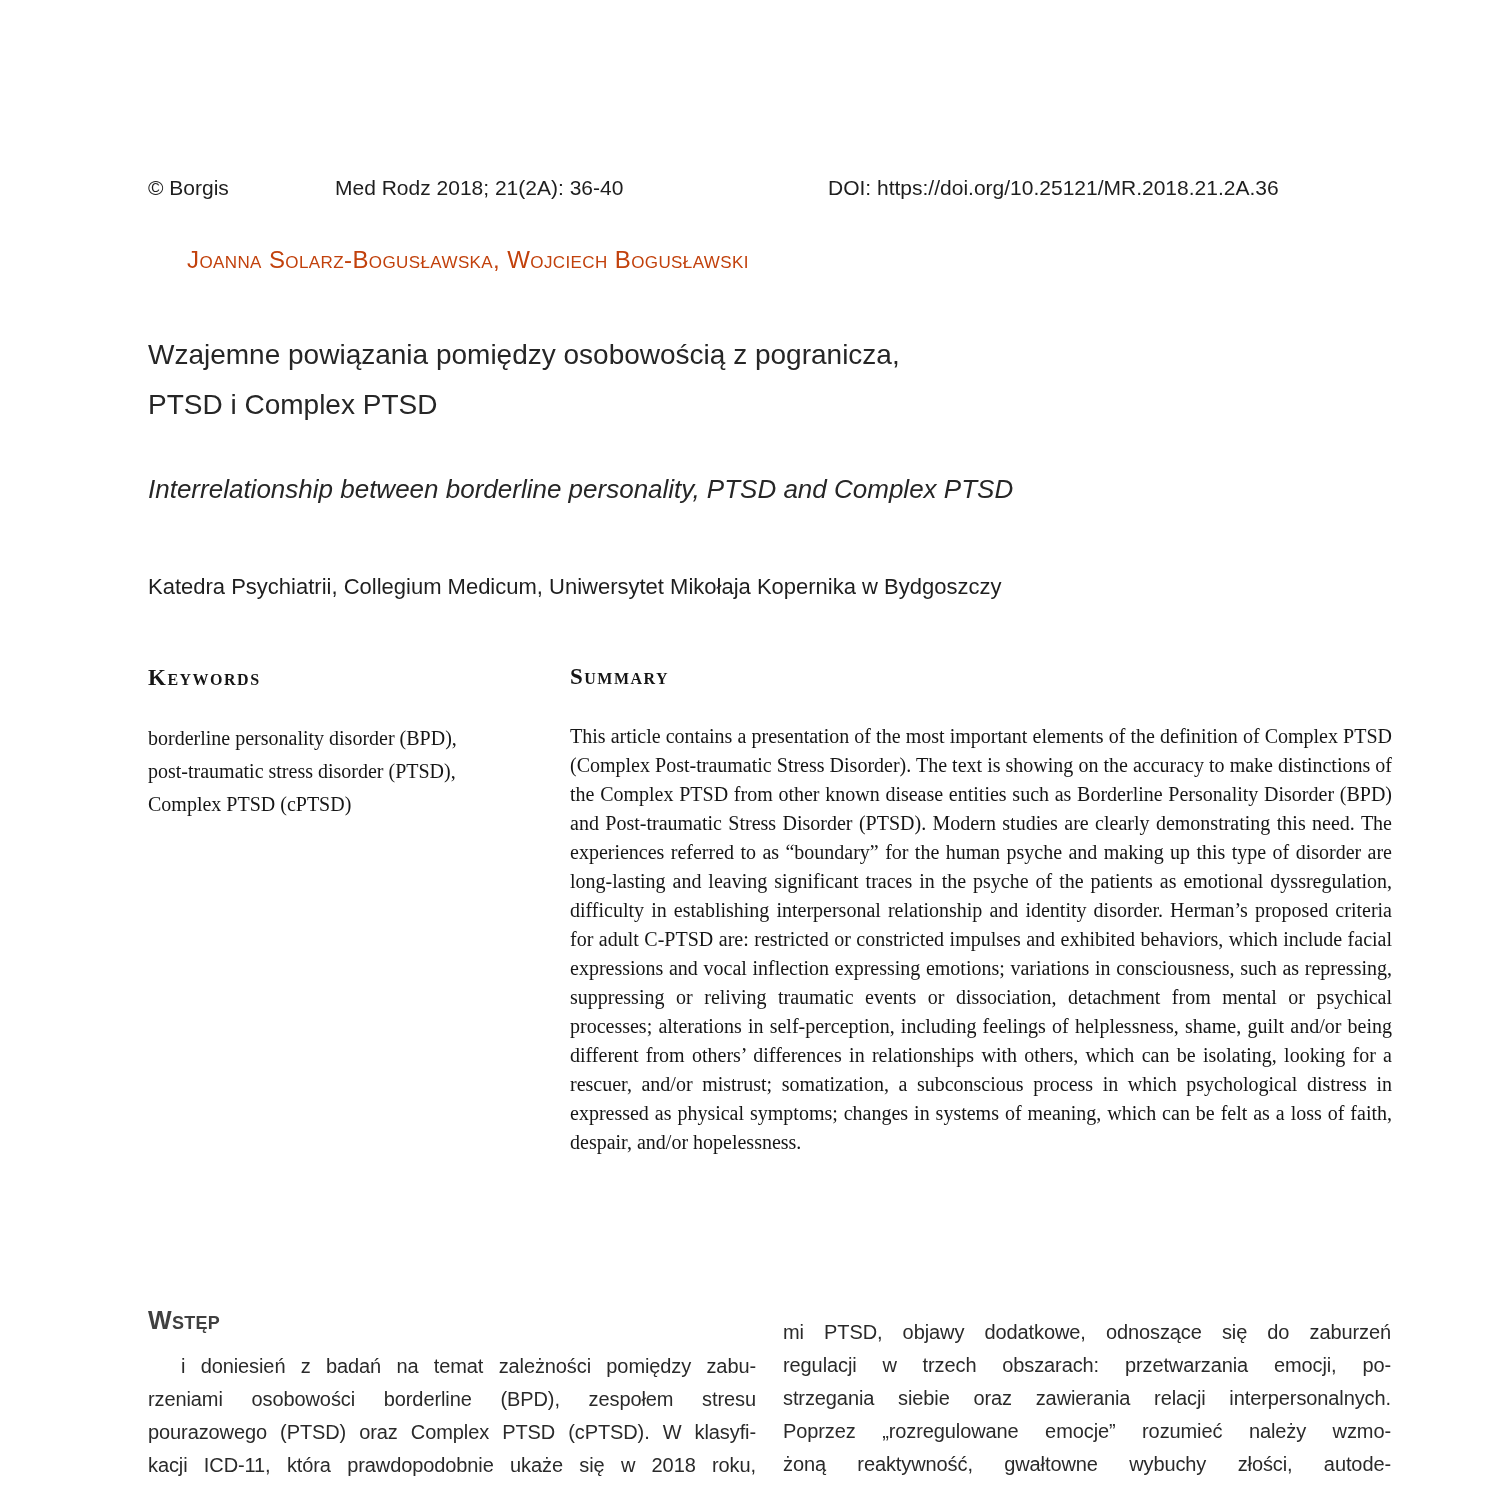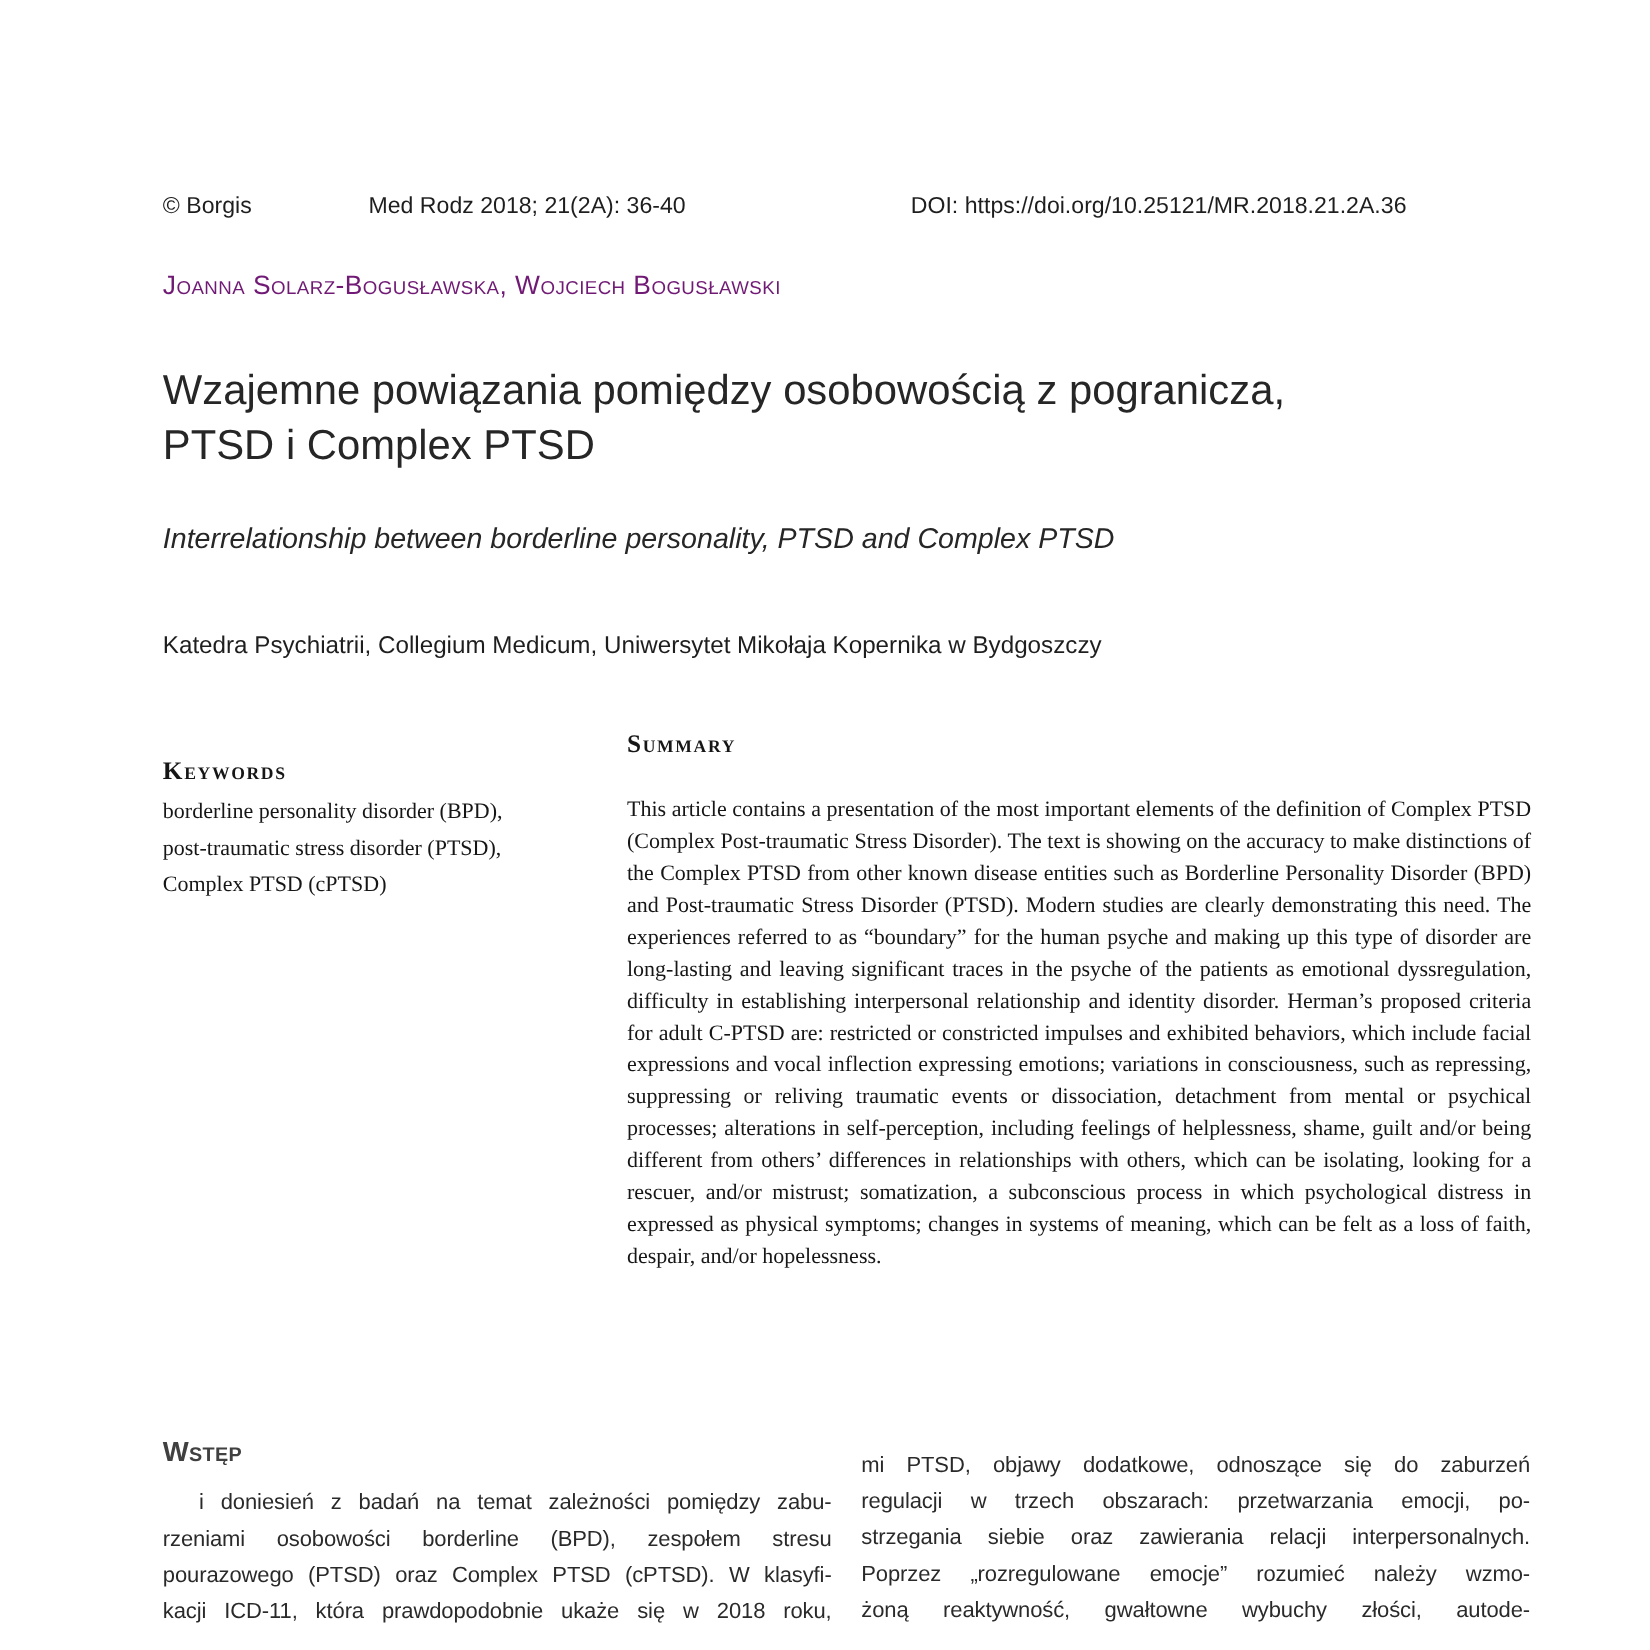--- a/index.html
+++ b/index.html
@@ -11,24 +11,25 @@
     overflow: hidden;
     font-family: "Liberation Sans", sans-serif;
     color: #1e1e1e;
   }
   .abs { position: absolute; }
   .header-text { font-size: 21px; color: #1e1e1e; }
   .authors {
     font-variant: small-caps;
     font-size: 24px;
     letter-spacing: 0.4px;
-    color: #701a75;
+    color: #c2410c;
+    margin-left: 39px;
   }
   .title {
-    font-size: 38px;
+    font-size: 28px;
     line-height: 50px;
     white-space: pre-line;
     color: #262626;
   }
   .title-en { font-size: 26px; color: #262626; font-style: italic; }
   .affiliation { font-size: 22px; }
   .col-heading {
     font-family: "Liberation Serif", serif;
     font-variant: small-caps;
     font-weight: bold;
@@ -82,21 +83,21 @@
 
   <div class="abs authors" style="left:148px; top:246px;">Joanna Solarz-Bogusławska, Wojciech Bogusławski</div>
 
   <div class="abs title" style="left:148px; top:330px; width:1260px;">Wzajemne powiązania pomiędzy osobowością z pogranicza,
 PTSD i Complex PTSD</div>
 
   <div class="abs title-en" style="left:148px; top:474px;">Interrelationship between borderline personality, PTSD and Complex PTSD</div>
 
   <div class="abs affiliation" style="left:148px; top:574px;">Katedra Psychiatrii, Collegium Medicum, Uniwersytet Mikołaja Kopernika w Bydgoszczy</div>
 
-  <div class="abs col-heading" style="left:148px; top:688px;text-align:right;">Keywords</div>
+  <div class="abs col-heading" style="left:148px; top:665px;text-align:right;">Keywords</div>
   <div class="abs kw" style="left:148px; top:722px; width:420px;">borderline personality disorder (BPD),
 post-traumatic stress disorder (PTSD),
 Complex PTSD (cPTSD)</div>
 
   <div class="abs col-heading" style="left:570px; top:664px;">Summary</div>
   <div class="abs summary" style="left:570px; top:722px;">This article contains a presentation of the most important elements of the definition of Complex PTSD (Complex Post-traumatic Stress Disorder). The text is showing on the accuracy to make distinctions of the Complex PTSD from other known disease entities such as Borderline Personality Disorder (BPD) and Post-traumatic Stress Disorder (PTSD). Modern studies are clearly demonstrating this need. The experiences referred to as “boundary” for the human psyche and making up this type of disorder are long-lasting and leaving significant traces in the psyche of the patients as emotional dyssregulation, difficulty in establishing interpersonal relationship and identity disorder. Herman’s proposed criteria for adult C-PTSD are: restricted or constricted impulses and exhibited behaviors, which include facial expressions and vocal inflection expressing emotions; variations in consciousness, such as repressing, suppressing or reliving traumatic events or dissociation, detachment from mental or psychical processes; alterations in self-perception, including feelings of helplessness, shame, guilt and/or being different from others’ differences in relationships with others, which can be isolating, looking for a rescuer, and/or mistrust; somatization, a subconscious process in which psychological distress in expressed as physical symptoms; changes in systems of meaning, which can be  felt as a loss of faith, despair, and/or hopelessness.</div>
 
   <div class="abs wstep" style="left:148px; top:1306px;">Wstęp</div>
 
   <div class="abs body-col indent-first" style="left:148px; top:1350px;">

